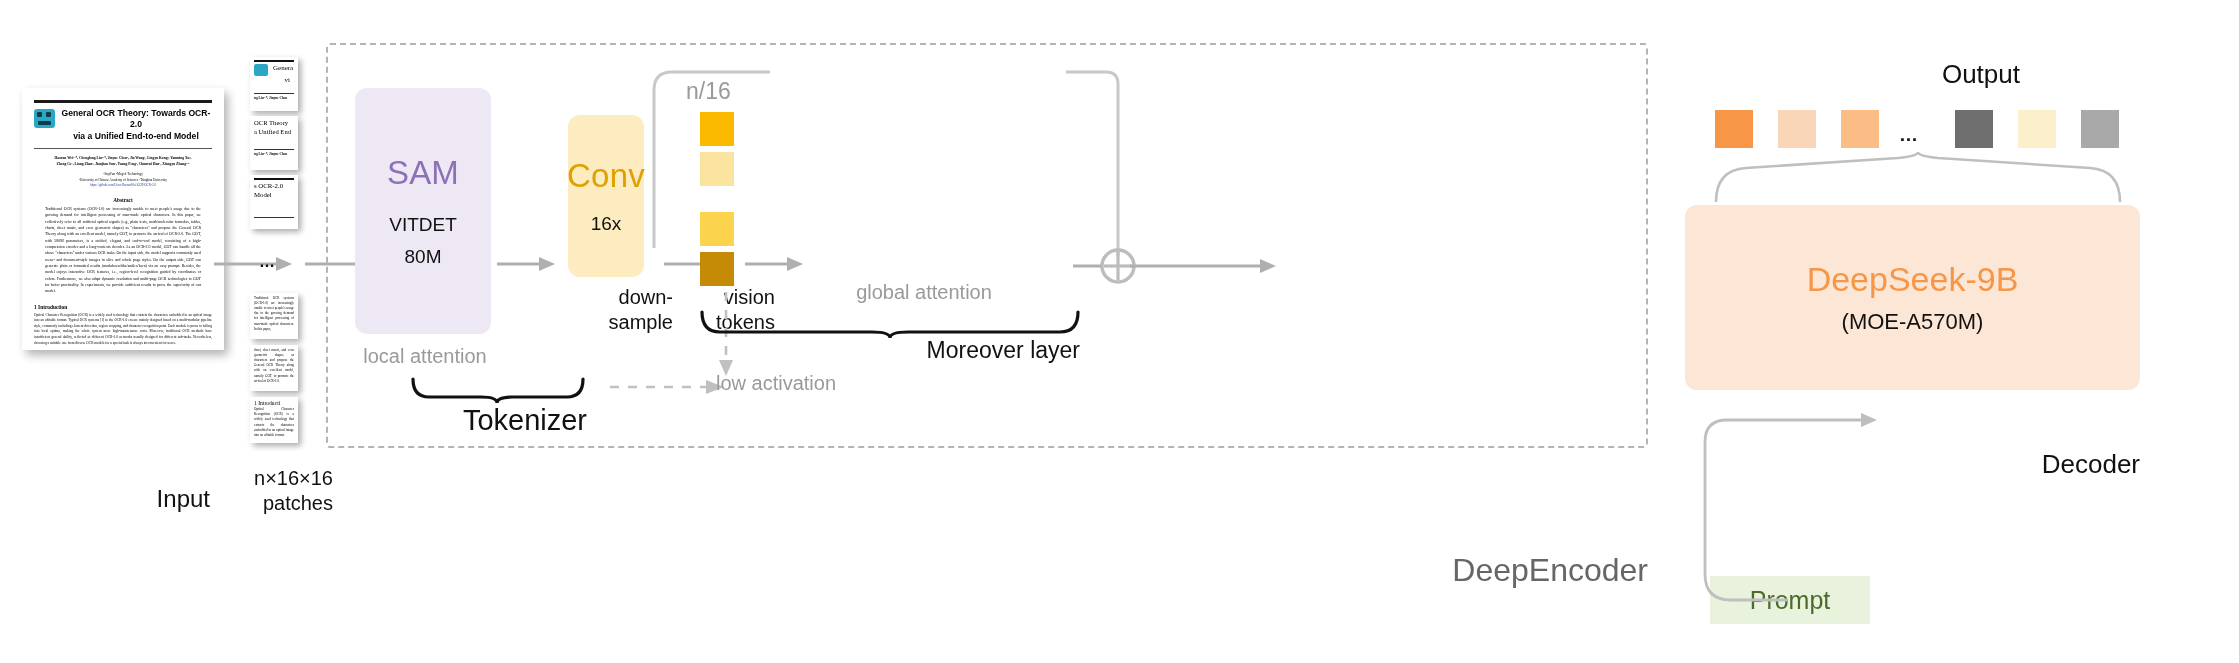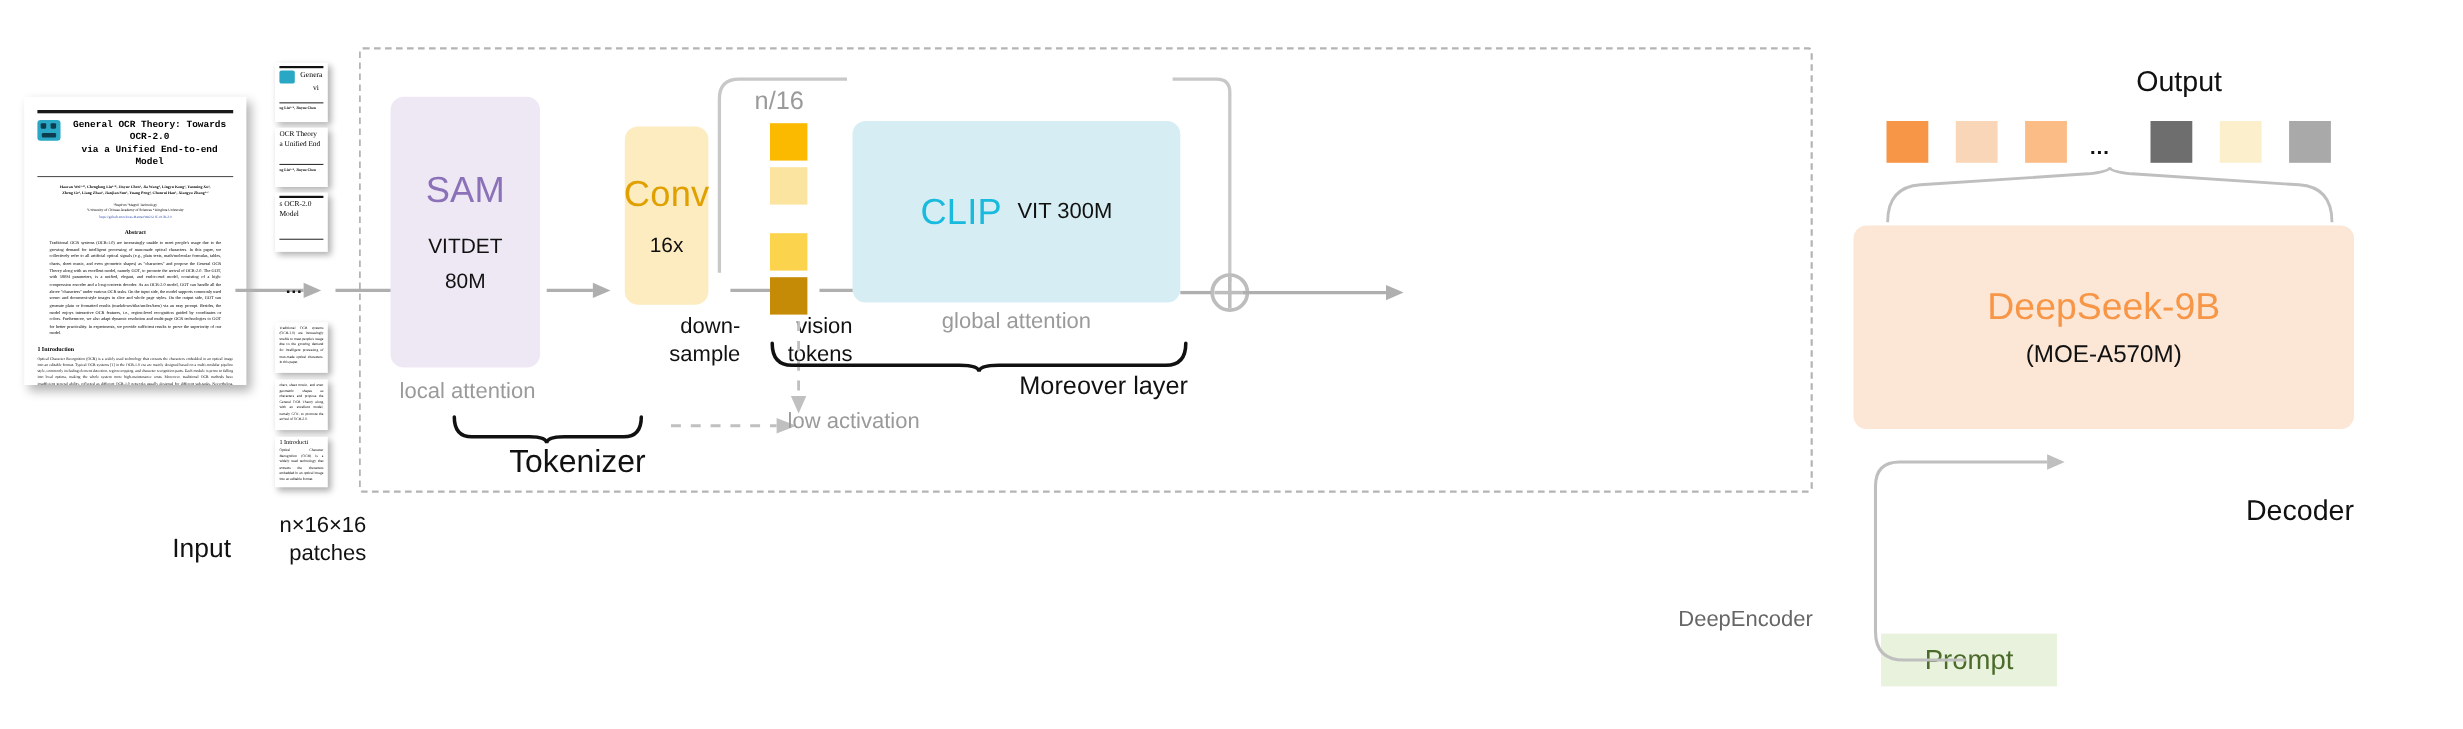--- a/index.html
+++ b/index.html
@@ -42,21 +42,21 @@
   .doc-logo::before {
     content: ""; position: absolute; left: 3px; top: 3px;
     width: 5px; height: 5px; background: #0d3d4d; border-radius: 1px;
     box-shadow: 9px 0 0 #0d3d4d;
   }
   .doc-logo::after {
     content: ""; position: absolute; left: 4px; bottom: 3px;
     width: 13px; height: 4px; background: #0d3d4d; border-radius: 1px;
   }
   .doc-title {
-    font-family: Liberation Mono, monospace;
+    font-family: Liberation Sans, sans-serif;
     font-weight: bold;
     font-size: 8.6px;
     line-height: 1.35;
     color: #000;
     text-align: center;
     flex: 1;
   }
   .doc-authors {
     font-family: "Liberation Serif", serif;
     font-size: 3.6px; font-weight: bold; color: #000;
@@ -218,21 +218,21 @@
     <div>patches</div>
   </div>
 
   <svg class="abs" style="left:305px; top:252px;" width="80" height="24">
     <line x1="0" y1="12" x2="62" y2="12" stroke="#AFAFAF" stroke-width="3"></line>
     <polygon points="62,5 78,12 62,19" fill="#AFAFAF"></polygon>
   </svg>
 
   <div id="deepencoder-box" class="abs" style="left:326px; top:43px; width:1322px; height:405px;"></div>
 
-  <div class="abs" style="left:1448px; top:552px; width:200px; text-align:right; font-size:20px; color:#666;">DeepEncoder</div>
+  <div class="abs" style="left:1448px; top:552px; width:200px; text-align:right; font-size:32px; color:#666;">DeepEncoder</div>
 
   <div class="abs rbox" style="left:355px; top:88px; width:136px; height:246px; background:#EEE8F5;
               display:flex; flex-direction:column; align-items:center; justify-content:center;">
     <div class="blk-title" style="color:#8B72B8; margin-bottom:22px;">SAM</div>
     <div class="blk-sub">VITDET</div>
     <div class="blk-sub" style="margin-top:10px;">80M</div>
   </div>
 
   <div class="abs lbl-gray" style="left:345px; top:344px; width:160px;">local attention</div>
 
@@ -289,25 +289,20 @@
     <polygon points="3,68 17,68 10,84" fill="#C0C0C0"></polygon>
   </svg>
 
   <svg class="abs" style="left:610px; top:376px;" width="120" height="22">
     <line x1="0" y1="11" x2="96" y2="11" stroke="#C0C0C0" stroke-width="2.6" stroke-dasharray="9,9"></line>
     <polygon points="96,4 114,11 96,18" fill="#C0C0C0"></polygon>
   </svg>
 
   <div class="abs" style="left:716px; top:372px; width:200px; font-size:20px; color:#9A9A9A;">low activation</div>
 
-  <div class="abs rbox" style="left:775px; top:110px; width:298px; height:165px; background:#D6EEF3;
-              display:flex; align-items:center; justify-content:center; gap:14px;">
-    <div class="blk-title" style="color:#18BBDD;">CLIP</div>
-    <div style="font-size:20px; color:#111;">VIT 300M</div>
-  </div>
 
   <div class="abs lbl-gray" style="left:775px; top:280px; width:298px;">global attention</div>
 
   <svg class="abs" style="left:700px; top:310px;" width="380" height="28">
     <path d="M2,2 Q2,22 20,22 L172,22 Q190,22 190,28 Q190,22 208,22 L360,22 Q378,22 378,2" fill="none" stroke="#111" stroke-width="3.2" stroke-linecap="round"></path>
   </svg>
   <div class="abs lbl" style="left:700px; top:336px; width:380px; font-size:23px;">Moreover layer</div>
 
   <svg class="abs" style="left:1066px; top:66px;" width="60" height="192">
     <path d="M0,6 L40,6 Q52,6 52,18 L52,190" fill="none" stroke="#C8C8C8" stroke-width="3"></path>

